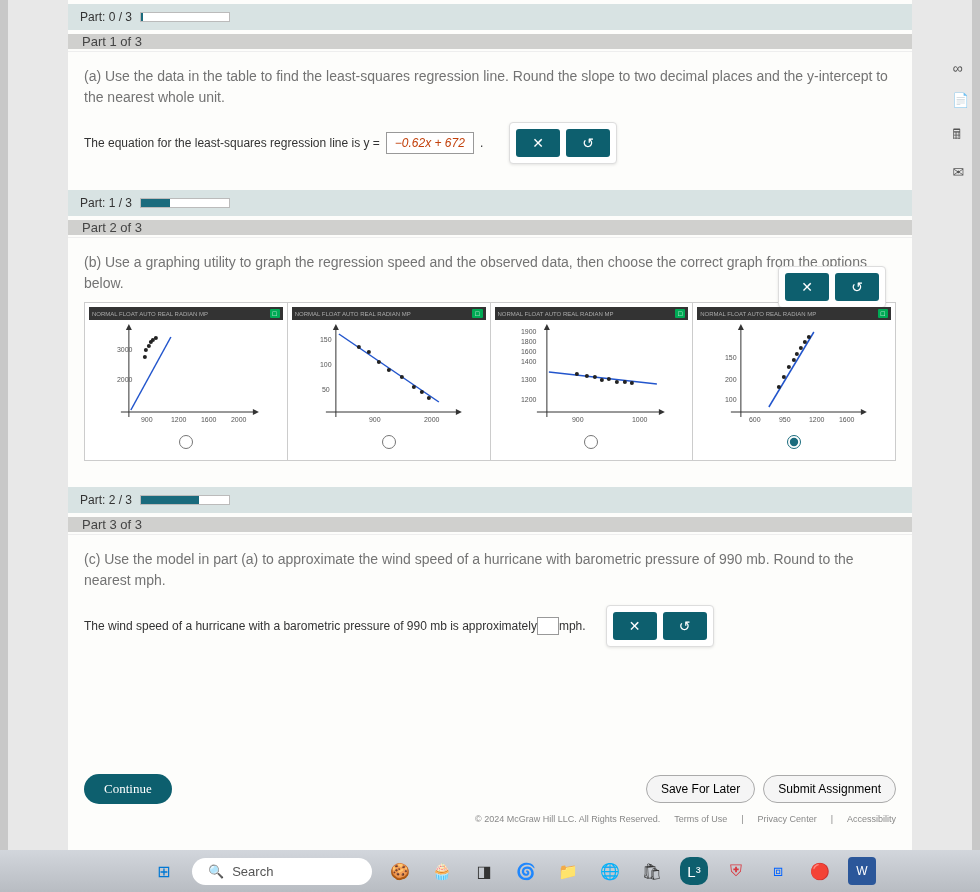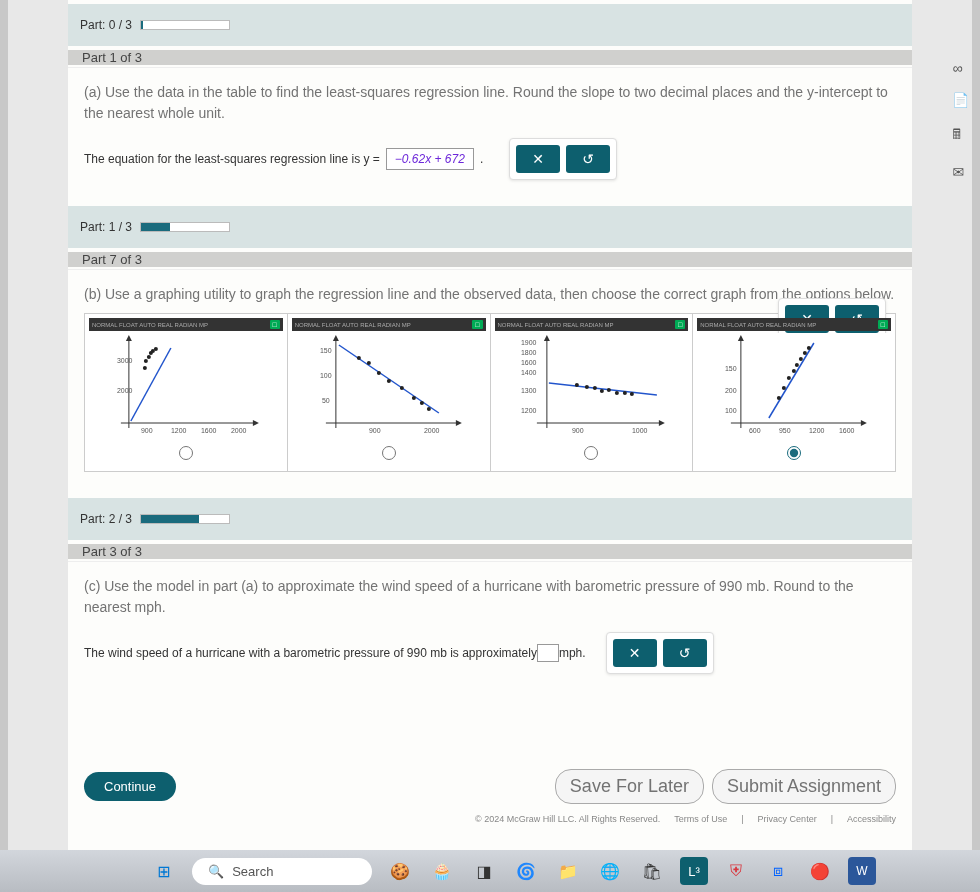--- a/index.html
+++ b/index.html
@@ -21,21 +21,21 @@
       position: relative;
     }
     .content-area {
       background: #fdfdfb;
       padding: 4px 0 0 0;
       height: 100%;
       position: relative;
     }
     .progress-header {
       background: #d8e3e3;
-      padding: 14px 12px;
+      padding: 6px 12px;
       display: flex;
       align-items: center;
       gap: 8px;
       font-size: 12px;
       color: #333;
       margin-bottom: 4px;
     }
     .progress-bar {
       width: 90px;
       height: 10px;
@@ -69,21 +69,21 @@
       display: flex;
       align-items: center;
       gap: 6px;
       font-size: 12px;
     }
     .eq-box {
       border: 1px solid #999;
       padding: 3px 8px;
       background: #fff;
       font-style: italic;
-      color: #6d28d9;
+      color: #c2410c;
       font-size: 12px;
     }
     .action-btns {
       display: inline-flex;
       gap: 6px;
       margin-left: 20px;
       padding: 6px;
       background: #fff;
       border: 1px solid #ddd;
       border-radius: 4px;
@@ -160,29 +160,30 @@
       align-items: center;
     }
     .continue-btn {
       background: #0d5f6e;
       color: #fff;
       padding: 7px 20px;
       border-radius: 18px;
       font-size: 13px;
       border: none;
       cursor: pointer;
+      font-family: Liberation Serif, serif;
     }
     .footer-right { display:flex; gap:8px; }
     .pill-btn {
       border: 1px solid #aaa;
       background: #f5f5f5;
-      color: #737373;
+      color: #000000;
       padding: 6px 14px;
       border-radius: 16px;
-      font-size: 18px;
+      font-size: 12px;
       cursor: pointer;
     }
     .copyright {
       position: absolute;
       bottom: 26px;
       right: 16px;
       font-size: 9px;
       color: #888;
       display:flex; gap:14px;
     }
@@ -246,24 +247,24 @@
     </div>
 
     <div class="progress-header" style="margin-top:6px;">
       <span>Part: 1 / 3</span>
       <div class="progress-bar">
         <div class="progress-fill" style="width:33%"></div>
       </div>
     </div>
 
     <div class="part-header">
-      <span>Part 7 of 3</span>
+      <span>Part 2 of 3</span>
     </div>
     <div class="part-body" style="position:relative;">
-      <div class="prompt" style="margin-bottom:6px;">(b) Use a graphing utility to graph the regression line and the observed data, then choose the correct graph from the options below.</div>
+      <div class="prompt" style="margin-bottom:6px;">(b) Use a graphing utility to graph the regression speed and the observed data, then choose the correct graph from the options below.</div>
 
       <div class="action-btns floated">
         <button class="btn-teal">
             <span>✕</span>
           </button>
         <button class="btn-teal">
             <span>↺</span>
           </button>
       </div>
 
@@ -453,18 +454,18 @@
     <span>🔍</span>
     <span>Search</span>
   </div>
   <span class="task-icon">🍪</span>
   <span class="task-icon">🧁</span>
   <span class="task-icon">◨</span>
   <span class="task-icon">🌀</span>
   <span class="task-icon">📁</span>
   <span class="task-icon">🌐</span>
   <span class="task-icon">🛍</span>
-  <span class="task-icon" style="background:#0d5f6e;color:#fff;font-size:13px;">L³</span>
+  <span class="task-icon" style="background:#0d5f6e;color:#fff;font-size:15px;border-radius:10px;">L³</span>
   <span class="task-icon" style="color:#d9363e;">⛨</span>
   <span class="task-icon" style="color:#0061ff;">⧈</span>
   <span class="task-icon">🔴</span>
   <span class="task-icon" style="background:#2b579a;color:#fff;font-size:12px;">W</span>
 </div>
 
 </body></html>

